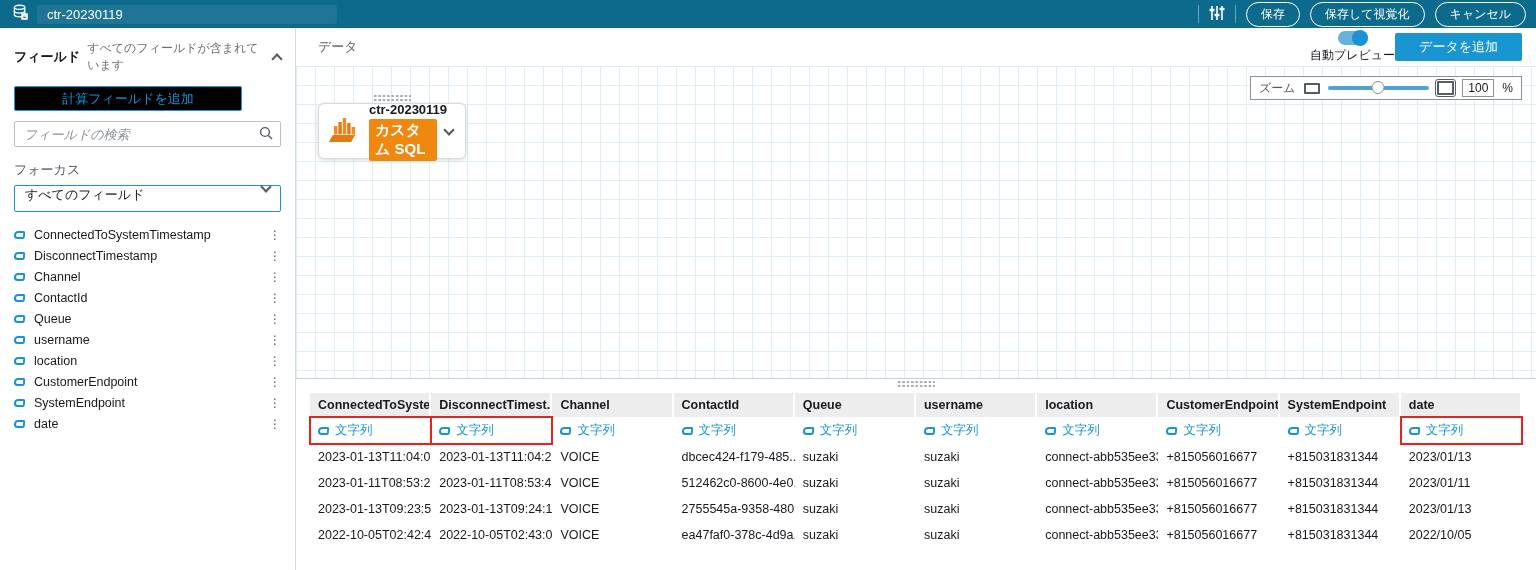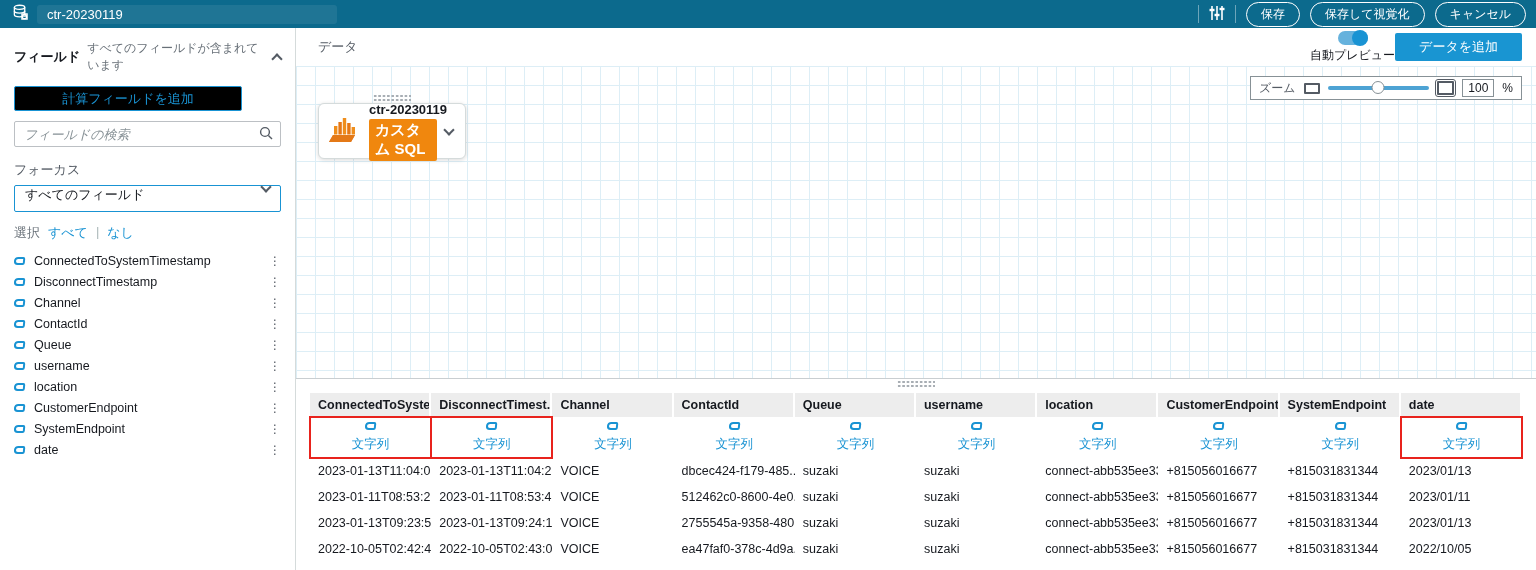--- a/index.html
+++ b/index.html
@@ -75,21 +75,21 @@
   .divider { border-top:1px solid #c9ced1; height:10px; position:relative; background:#fff; }
   .divider .drag-dots { margin-top:1px; cursor:row-resize; }
 
   
   .table-area { flex:1; background:#fff; padding:0 14px; min-height:0; }
   .tabstrip { border-bottom:1px solid #c9ced1; height:26px; display:flex; align-items:flex-end; }
   .tab { background:#fff; border:1px solid #c9ced1; border-bottom:1px solid #fff; margin-bottom:-1px; padding:4px 18px; font-size:13px; cursor:pointer; }
   .gridtable { margin-top:5px; }
   .grow { display:grid; grid-template-columns:repeat(10,1fr); }
   .grow.thead .cell { background:#ededed; font-weight:bold; border-right:2px solid #fff; padding:5px 8px; font-size:12.5px; white-space:nowrap; overflow:hidden; }
-  .grow.typerow .cell { padding:5px 8px; display:flex; align-items:center; gap:6px; color:#1993d3; font-size:12.5px; position:relative;flex-direction:column; }
+  .grow.typerow .cell { padding:5px 8px; display:flex; align-items:center; gap:6px; color:#1993d3; font-size:12.5px; position:relative; }
   .grow.typerow .cell.flagged { outline:2px solid #e8231d; outline-offset:-1px; }
   .grow.trow .cell { padding:6px 8px; font-size:12.5px; white-space:nowrap; overflow:hidden; }
 </style>
 </head>
 <body>
 
 <header class="topbar">
   <div class="tb-left">
     <span>
       <svg width="17" height="17" viewBox="0 0 18 18">
@@ -142,26 +142,20 @@
             <circle cx="6" cy="6" r="4.4" fill="none" stroke="#545b64" stroke-width="1.4"></circle>
             <line x1="9.4" y1="9.4" x2="13" y2="13" stroke="#545b64" stroke-width="1.4"></line>
           </svg>
       </span>
     </div>
     <div class="focus-label">フォーカス</div>
     <div class="focus-select">
       <span class="val">すべてのフィールド</span>
       <span class="chev down"></span>
     </div>
-    <div class="select-row">
-      <span class="lbl">選択</span>
-      <a>すべて</a>
-      <span class="pipe">|</span>
-      <a>なし</a>
-    </div>
     <ul class="fields">
       <li>
           <span class="str-ic"></span>
           <span class="fname">ConnectedToSystemTimestamp</span>
           <span class="kebab">⋮</span>
         </li>
       <li>
           <span class="str-ic"></span>
           <span class="fname">DisconnectTimestamp</span>
           <span class="kebab">⋮</span>

